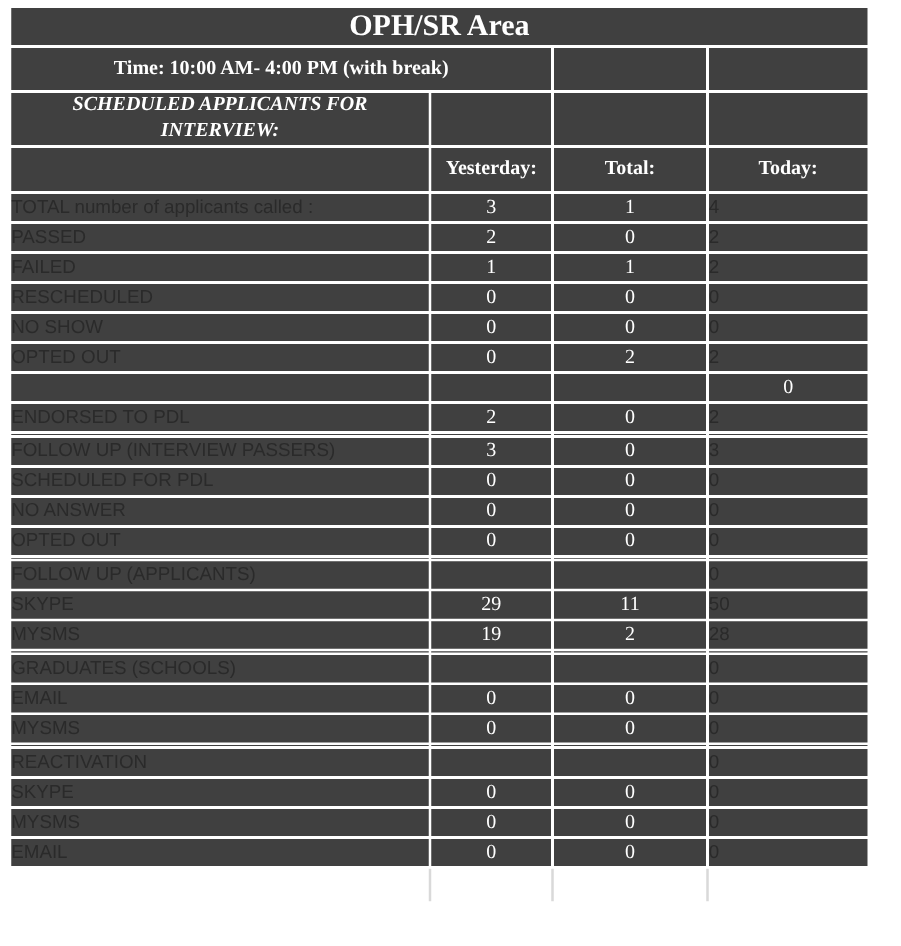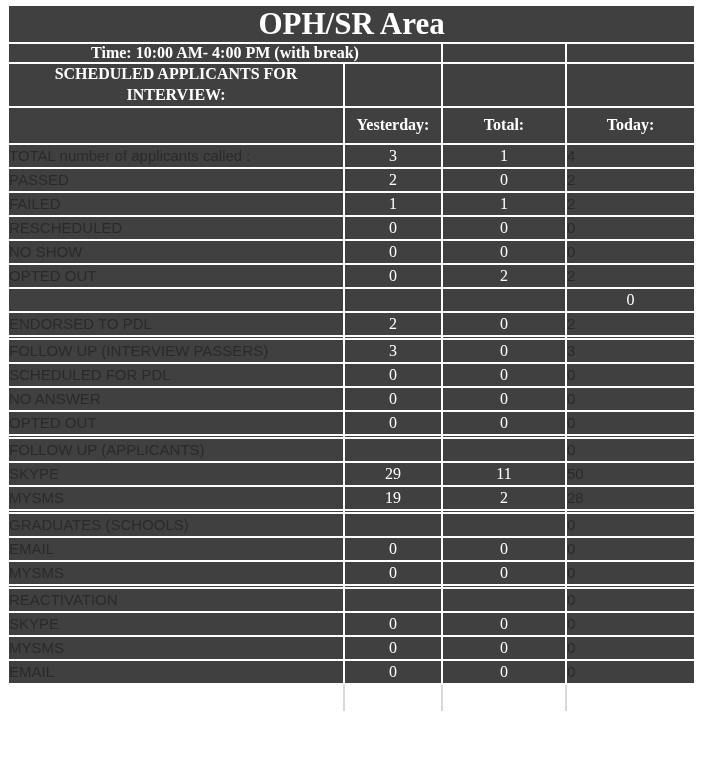--- a/index.html
+++ b/index.html
@@ -26,38 +26,39 @@
     border: 2px solid #ffffff;
     padding: 0;
     vertical-align: middle;
     overflow: hidden;
   }
 
   td.title {
     height: 32px;
     font-family: "Liberation Serif", serif;
     font-weight: bold;
-    font-size: 31px;
+    font-size: 24px;
     color: #ffffff;
     text-align: center;
     margin-top: 40px;
   }
   td.hdr {
     font-family: "Liberation Serif", serif;
     font-weight: bold;
     font-size: 16px;
     color: #ffffff;
     text-align: center;
   }
-  td.time-cell { height: 20px; }
+  td.time-cell { height: 36px; }
   td.sched {
     height: 42px;
     padding: 0 42px;
     line-height: 1.3;
     white-space: normal;
+    font-style: italic;
   }
   tr.colhead td { height: 37px; }
 
   tr.data td, tr.highlight td { height: 24px; }
   td.lbl {
     font-family: "Liberation Sans", sans-serif;
     font-size: 15px;
     color: #2a2a2a;
     text-align: left;
     padding-left: 3px;

